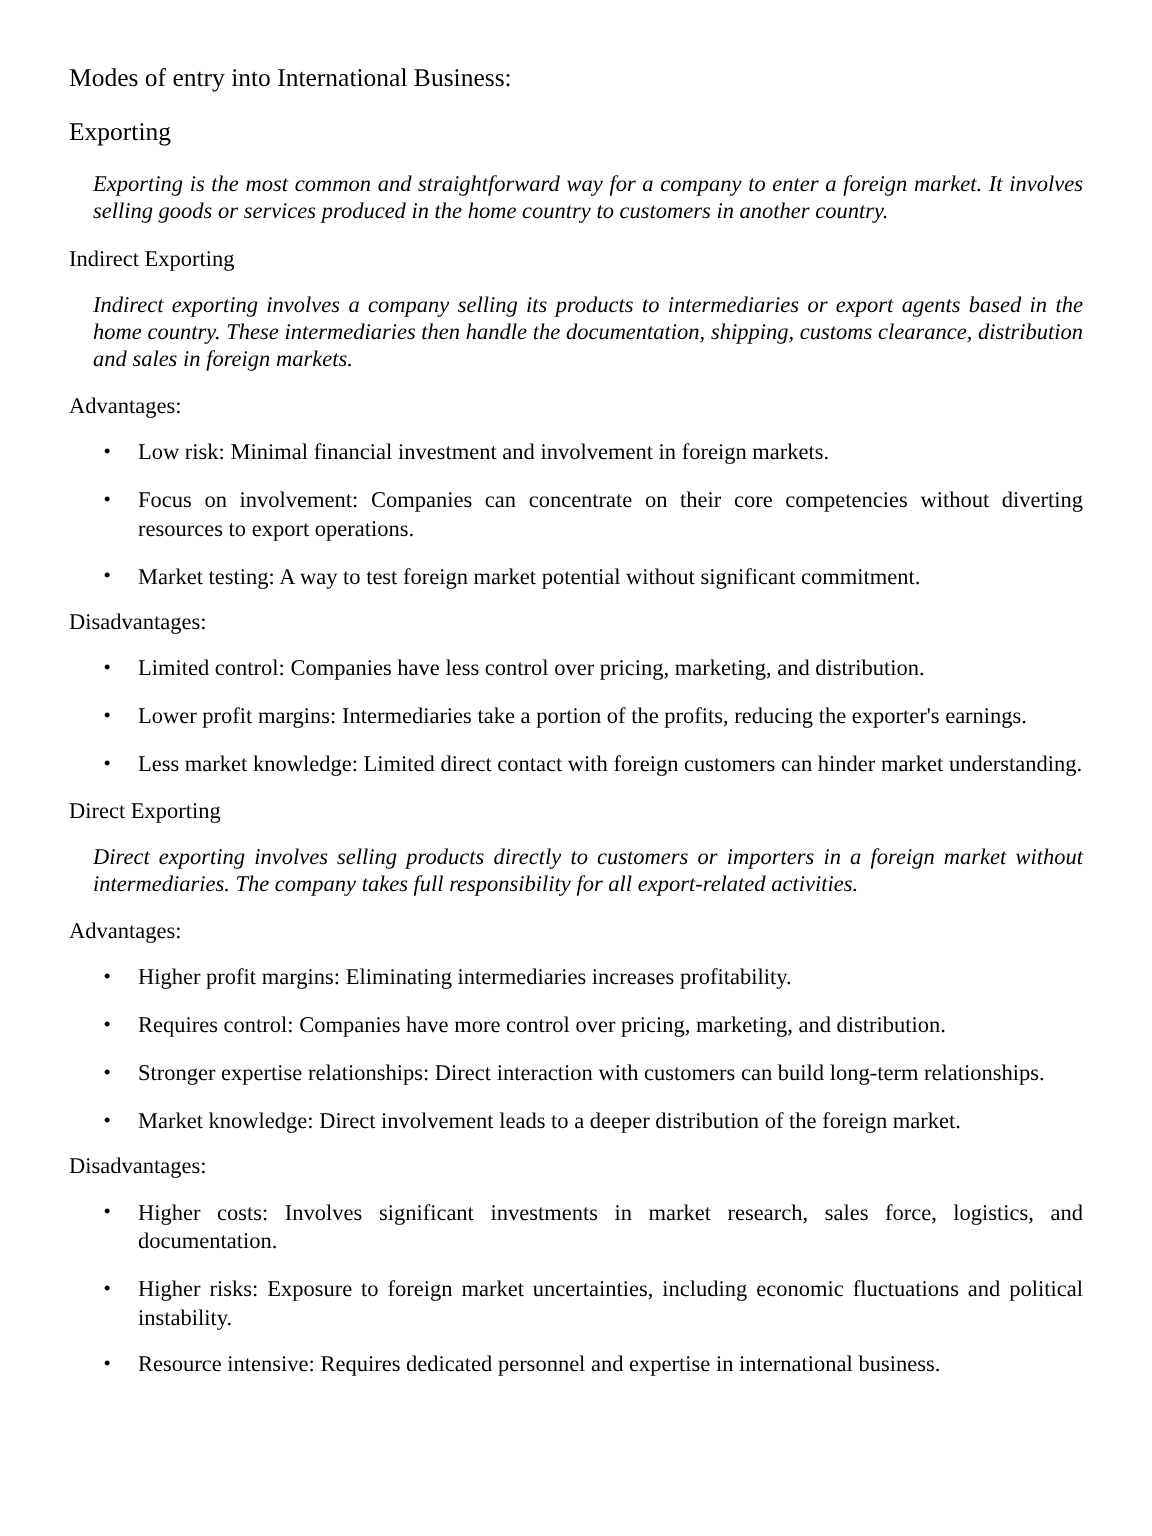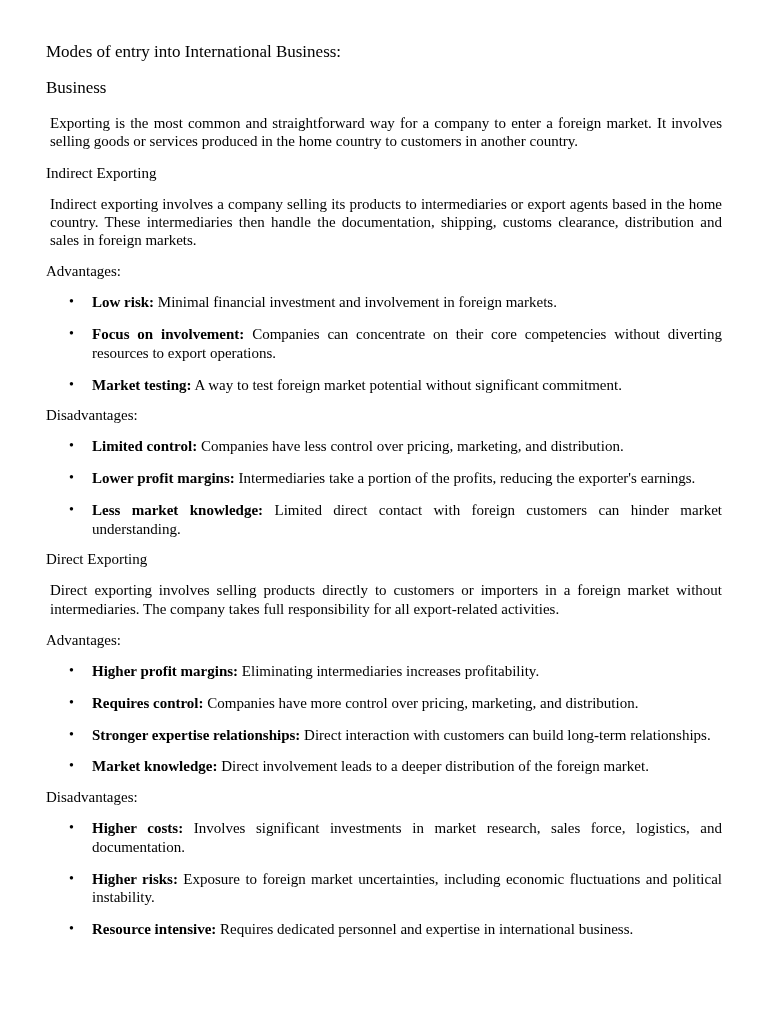--- a/index.html
+++ b/index.html
@@ -27,52 +27,53 @@
   }
   .h-small {
     font-size: 15px;
     font-weight: normal;
     margin: 0 0 13px 0;
   }
   .para {
     font-size: 15px;
     line-height: 1.22;
     text-align: justify;
-    margin: 0 0 14px 4px;
+    margin: 0 0 14px 16px;
+    font-style: italic;
   }
   ul.bullets {
     list-style: none;
     margin: 0 0 1px 0;
     padding: 0;
   }
   ul.bullets li {
     position: relative;
     padding-left: 46px;
     margin: 0 0 13px 0;
     font-size: 15px;
     line-height: 1.25;
     text-align: justify;
   }
   ul.bullets li .marker {
     position: absolute;
     left: 23px;
     top: 0;
     font-size: 14px;
   }
-  .term { font-weight: bold; }
+  .term { font-weight: normal; }
 </style>
 </head>
 <body>
 
 <div class="page">
 
 
   <h2 class="h-large">Modes of entry into International Business:</h2>
 
-  <h2 class="h-large">Business</h2>
+  <h2 class="h-large">Exporting</h2>
 
   <p class="para">Exporting is the most common and straightforward way for a company to enter a foreign market. It involves selling goods or services produced in the home country to customers in another country.</p>
 
   <h3 class="h-small">Indirect Exporting</h3>
 
   <p class="para">Indirect exporting involves a company selling its products to intermediaries or export agents based in the home country. These intermediaries then handle the documentation, shipping, customs clearance, distribution and sales in foreign markets.</p>
 
   <h3 class="h-small">Advantages:</h3>
 
   <ul class="bullets">

